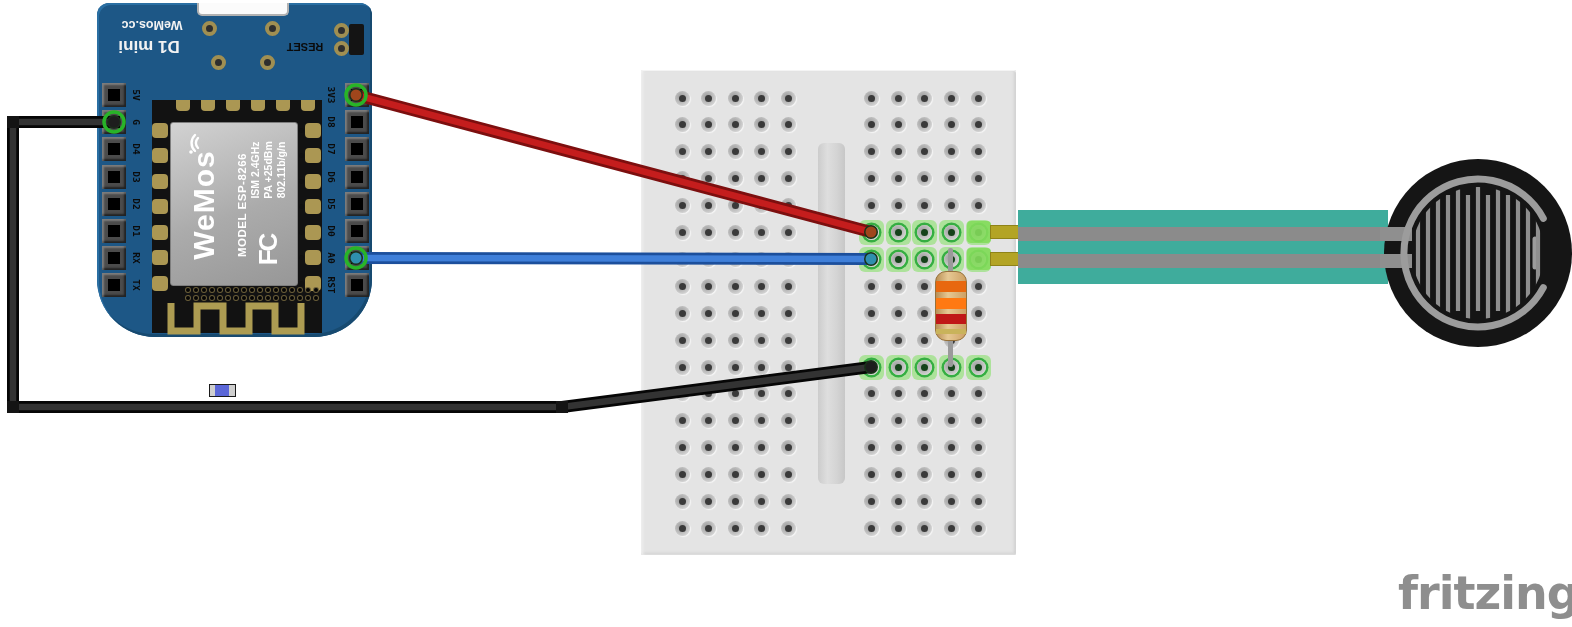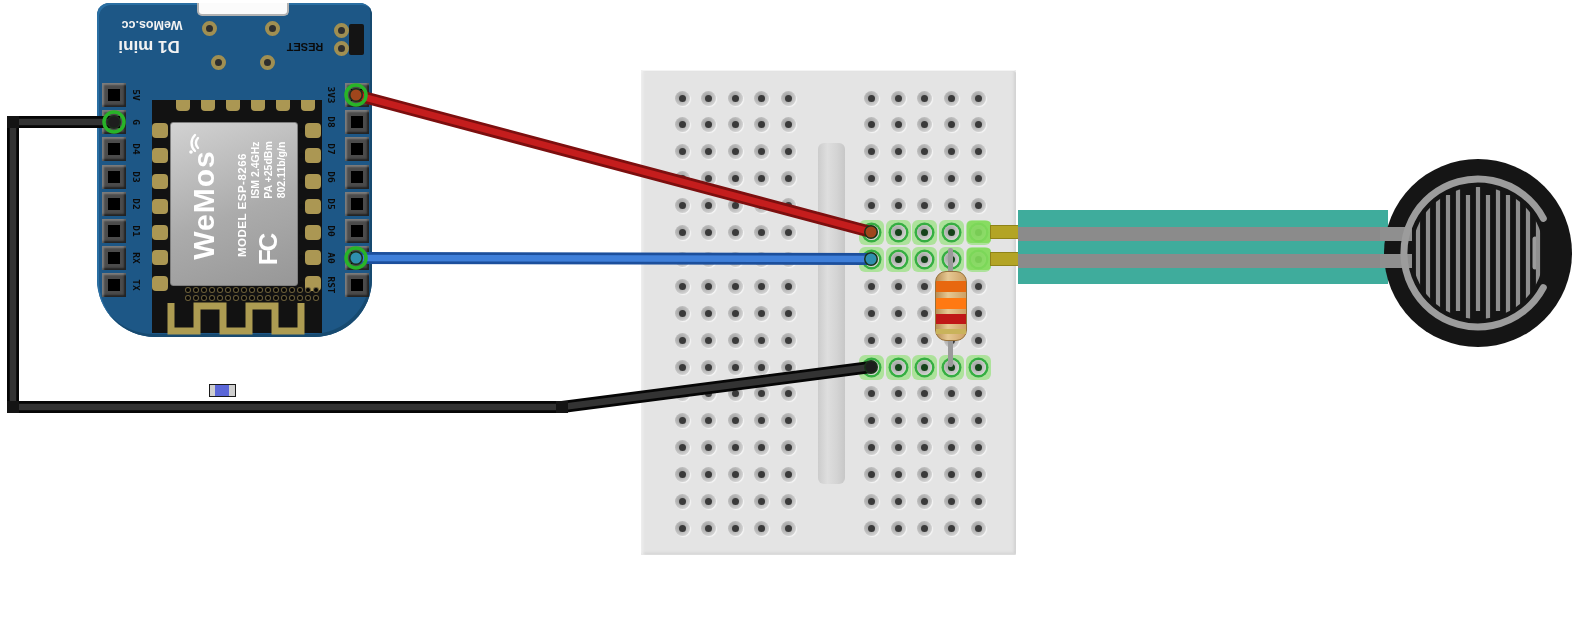--- a/index.html
+++ b/index.html
@@ -860,13 +860,14 @@
           <line x1="108" x2="108" y1="40" y2="170"></line>
           <line x1="118" x2="118" y1="26" y2="156"></line>
           <line x1="128" x2="128" y1="40" y2="170"></line>
           <line x1="138" x2="138" y1="26" y2="156"></line>
           <line x1="148" x2="148" y1="40" y2="170"></line>
           <line x1="158" x2="158" y1="26" y2="156"></line>
         </g>
     </svg>
   </div>
 
+  <div id="watermark" class="abs">fritzing</div>
 </div>
 
 </body></html>

